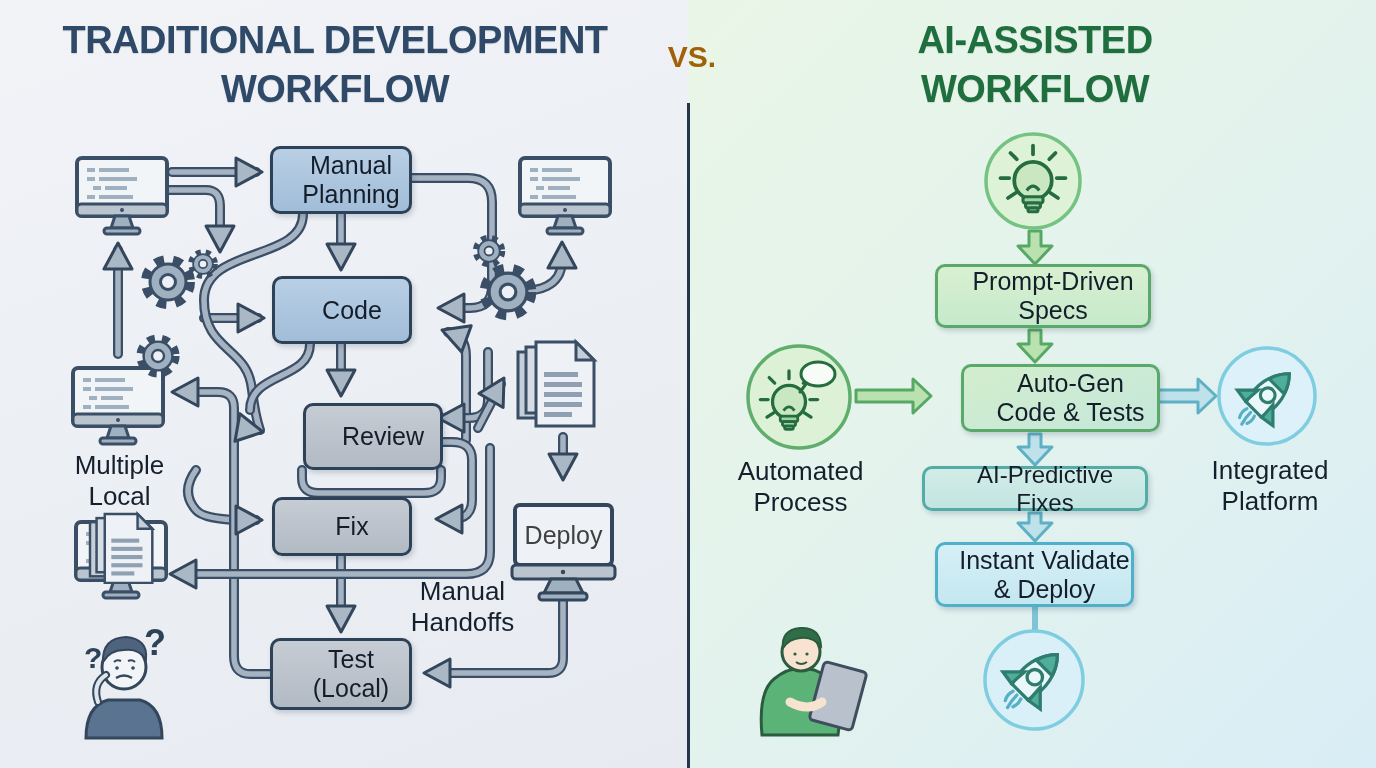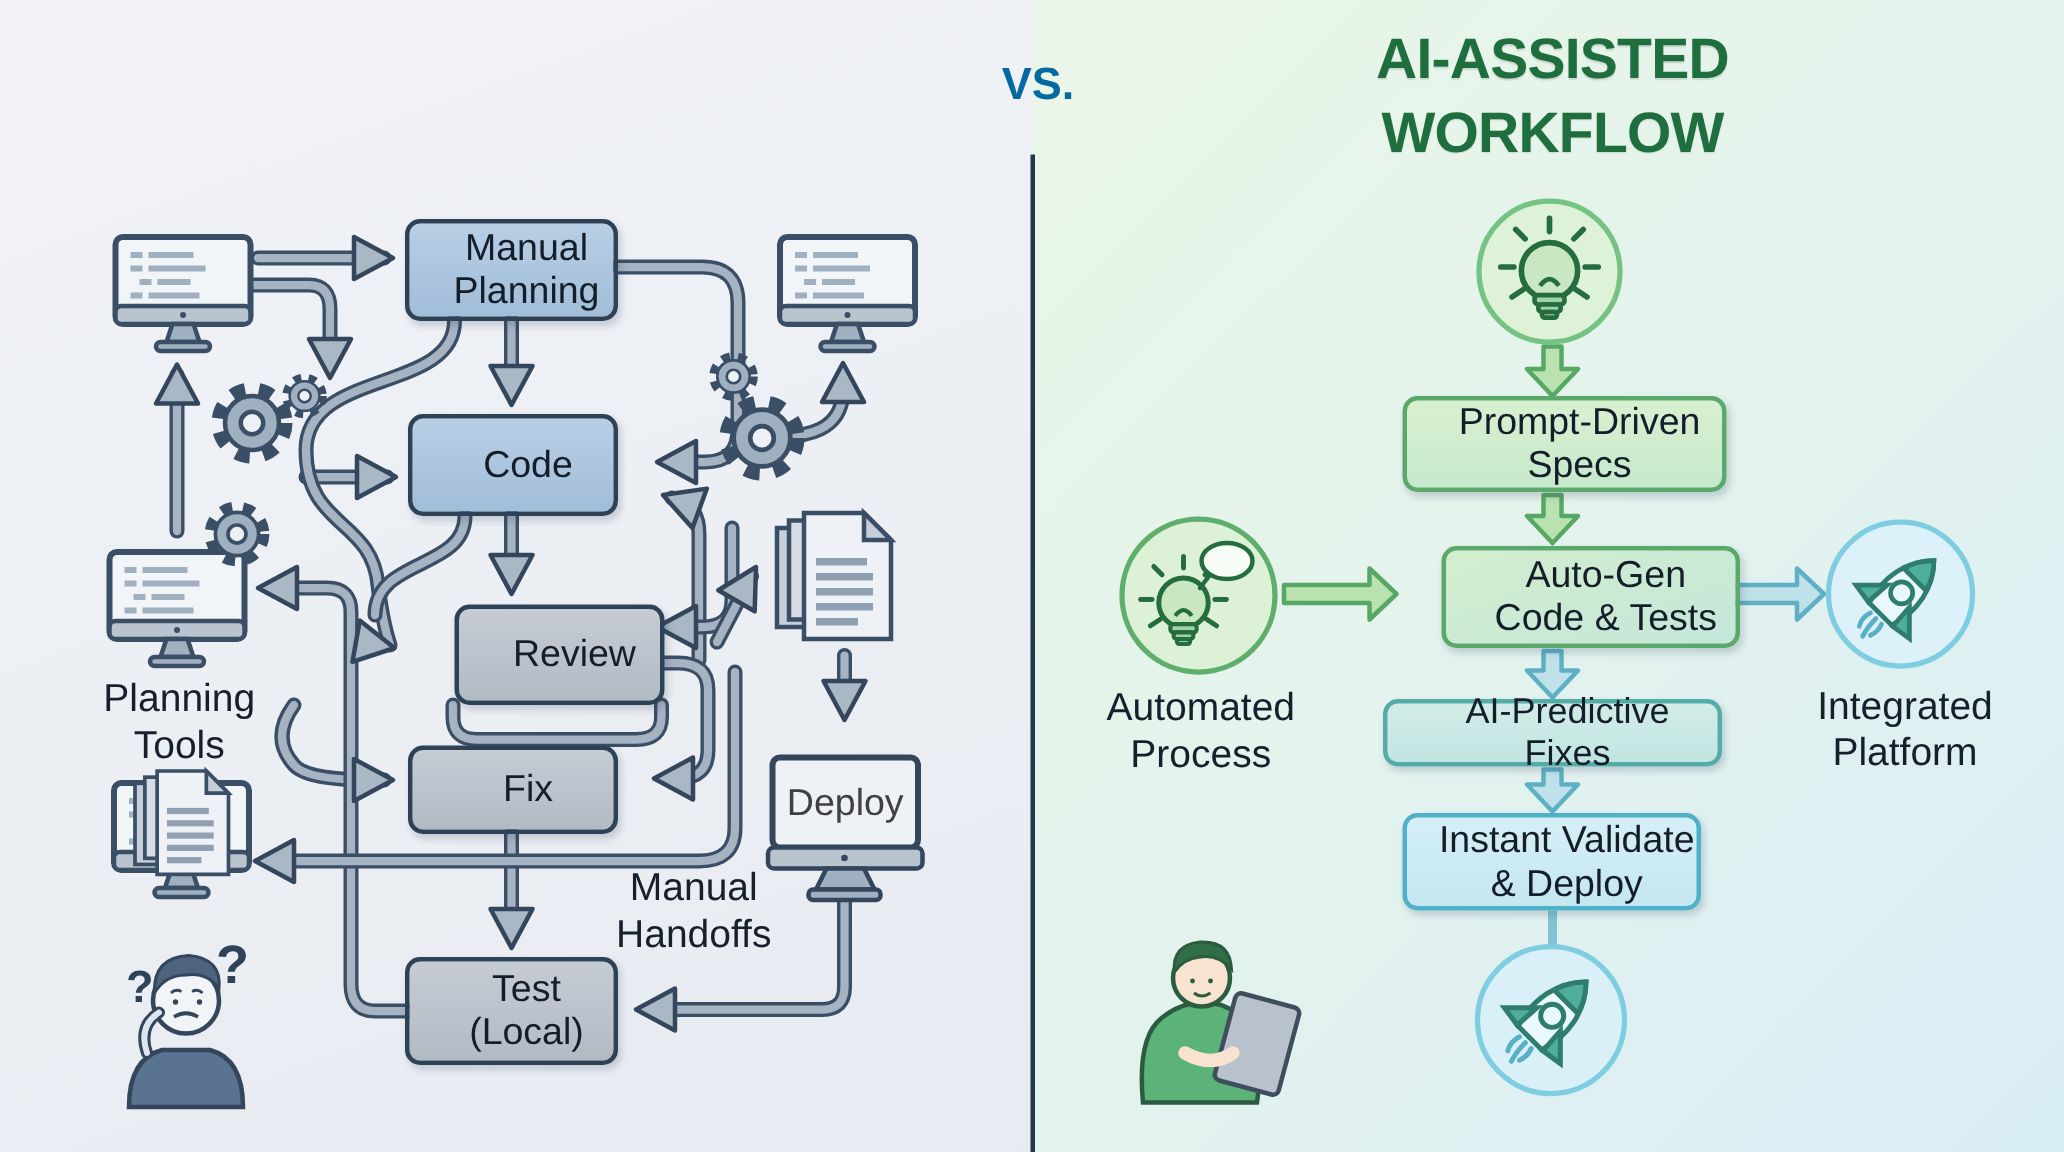--- a/index.html
+++ b/index.html
@@ -8,21 +8,21 @@
   .bg-left{position:absolute;left:0;top:0;width:688px;height:768px;
            background:linear-gradient(160deg,#f1f3f7 0%,#ebeef3 60%,#e7ebf1 100%);}
   .bg-right{position:absolute;left:688px;top:0;width:688px;height:768px;
             background:linear-gradient(135deg,#e9f6e7 0%,#e4f3ec 45%,#d9edf6 100%);}
   .divider{position:absolute;left:687px;top:103px;width:3px;height:665px;background:#24364a;}
   .title{position:absolute;font-weight:bold;text-align:center;letter-spacing:-0.5px;
          line-height:1.28;font-size:38px;text-shadow:0 1px 1px rgba(0,0,0,.12);}
   .title.left{left:40px;top:16px;width:590px;color:#2e4a68;}
   .title.right{left:885px;top:16px;width:300px;color:#1e6e3e;}
   .vs{position:absolute;left:652px;top:40px;width:80px;text-align:center;
-      font-weight:bold;font-size:30px;color:#0369a1;}
+      font-weight:bold;font-size:30px;color:#a16207;}
   .fbox{position:absolute;display:flex;align-items:center;justify-content:center;
         text-align:center;border-radius:10px;font-size:25px;line-height:1.15;
         color:#141e2a;border:3px solid #2e4257;box-sizing:border-box;
         box-shadow:2px 3px 5px rgba(40,60,90,.20);padding-left:20px;}
   .fbox.blue{background:linear-gradient(180deg,#b8cfe5,#a2bdd8);}
   .fbox.gray{background:linear-gradient(180deg,#c6ccd4,#b2bac4);}
   .fbox.green{background:linear-gradient(180deg,#d8f0d0,#c6e9cc);border-color:#5aa86a;}
   .fbox.green2{background:linear-gradient(160deg,#d3eecd,#c4e7da);border-color:#5aa86a;}
   .fbox.teal{background:linear-gradient(180deg,#d2ece7,#c2e5e2);border-color:#53aca6;}
   .fbox.cyan{background:linear-gradient(180deg,#d6eff6,#c4e7f0);border-color:#4fb0c9;}
@@ -278,20 +278,21 @@
       <circle cx="801" cy="652" r="19" fill="#f7e3cf" stroke="#2c5c3f" stroke-width="3"></circle>
       <path d="M783 648 Q781 630 800 628 Q820 627 821 646 Q812 636 800 638 Q789 639 783 648 Z" fill="#2f6e46" stroke="#2c5c3f" stroke-width="2"></path>
       <circle cx="795" cy="654" r="1.6" fill="#2c5c3f"></circle>
         <circle cx="807" cy="654" r="1.6" fill="#2c5c3f"></circle>
       <path d="M796 662 Q801 666 807 662" fill="none" stroke="#2c5c3f" stroke-width="2"></path>
       <rect x="816" y="666" width="44" height="60" rx="4" transform="rotate(15 838 696)" fill="#b9c2cc" stroke="#3f4e5e" stroke-width="3"></rect>
       <path d="M790 702 Q808 712 822 702" fill="none" stroke="#f7e3cf" stroke-width="9" stroke-linecap="round"></path>
     </g>
   </svg>
 
+  <div class="title left">TRADITIONAL DEVELOPMENT WORKFLOW</div>
   <div class="vs">VS.</div>
   <div class="title right">AI-ASSISTED WORKFLOW</div>
 
   <div class="fbox blue" style="left:270px;top:146px;width:142px;height:68px;">
       <span class="inner">Manual Planning</span>
     </div>
   <div class="fbox blue" style="left:272px;top:276px;width:140px;height:68px;">
       <span class="inner">Code</span>
     </div>
   <div class="fbox gray" style="left:272px;top:403px;width:140px;height:67px;margin-left:31px;">
@@ -300,21 +301,21 @@
   <div class="fbox gray" style="left:272px;top:497px;width:140px;height:59px;">
       <span class="inner">Fix</span>
     </div>
   <div class="fbox gray" style="left:270px;top:638px;width:142px;height:72px;">
       <span class="inner" style="max-width:110px;">Test (Local)</span>
     </div>
   <div class="deploy-label">
       <span>Deploy</span>
     </div>
 
-  <div class="side-label lbl-multiple">Planning Tools</div>
+  <div class="side-label lbl-multiple">Multiple Local</div>
   <div class="side-label lbl-handoffs">Manual Handoffs</div>
 
   <div class="fbox green" style="left:935px;top:264px;width:216px;height:64px;">
       <span class="inner" style="max-width:180px;">Prompt-Driven Specs</span>
     </div>
   <div class="fbox green2" style="left:933px;top:364px;width:199px;height:68px;margin-left:28px;">
       <span class="inner" style="max-width:170px;">Auto-Gen Code &amp; Tests</span>
     </div>
   <div class="fbox teal" style="left:922px;top:466px;width:226px;height:45px;font-size:24px;">
       <span class="inner">AI-Predictive Fixes</span>

